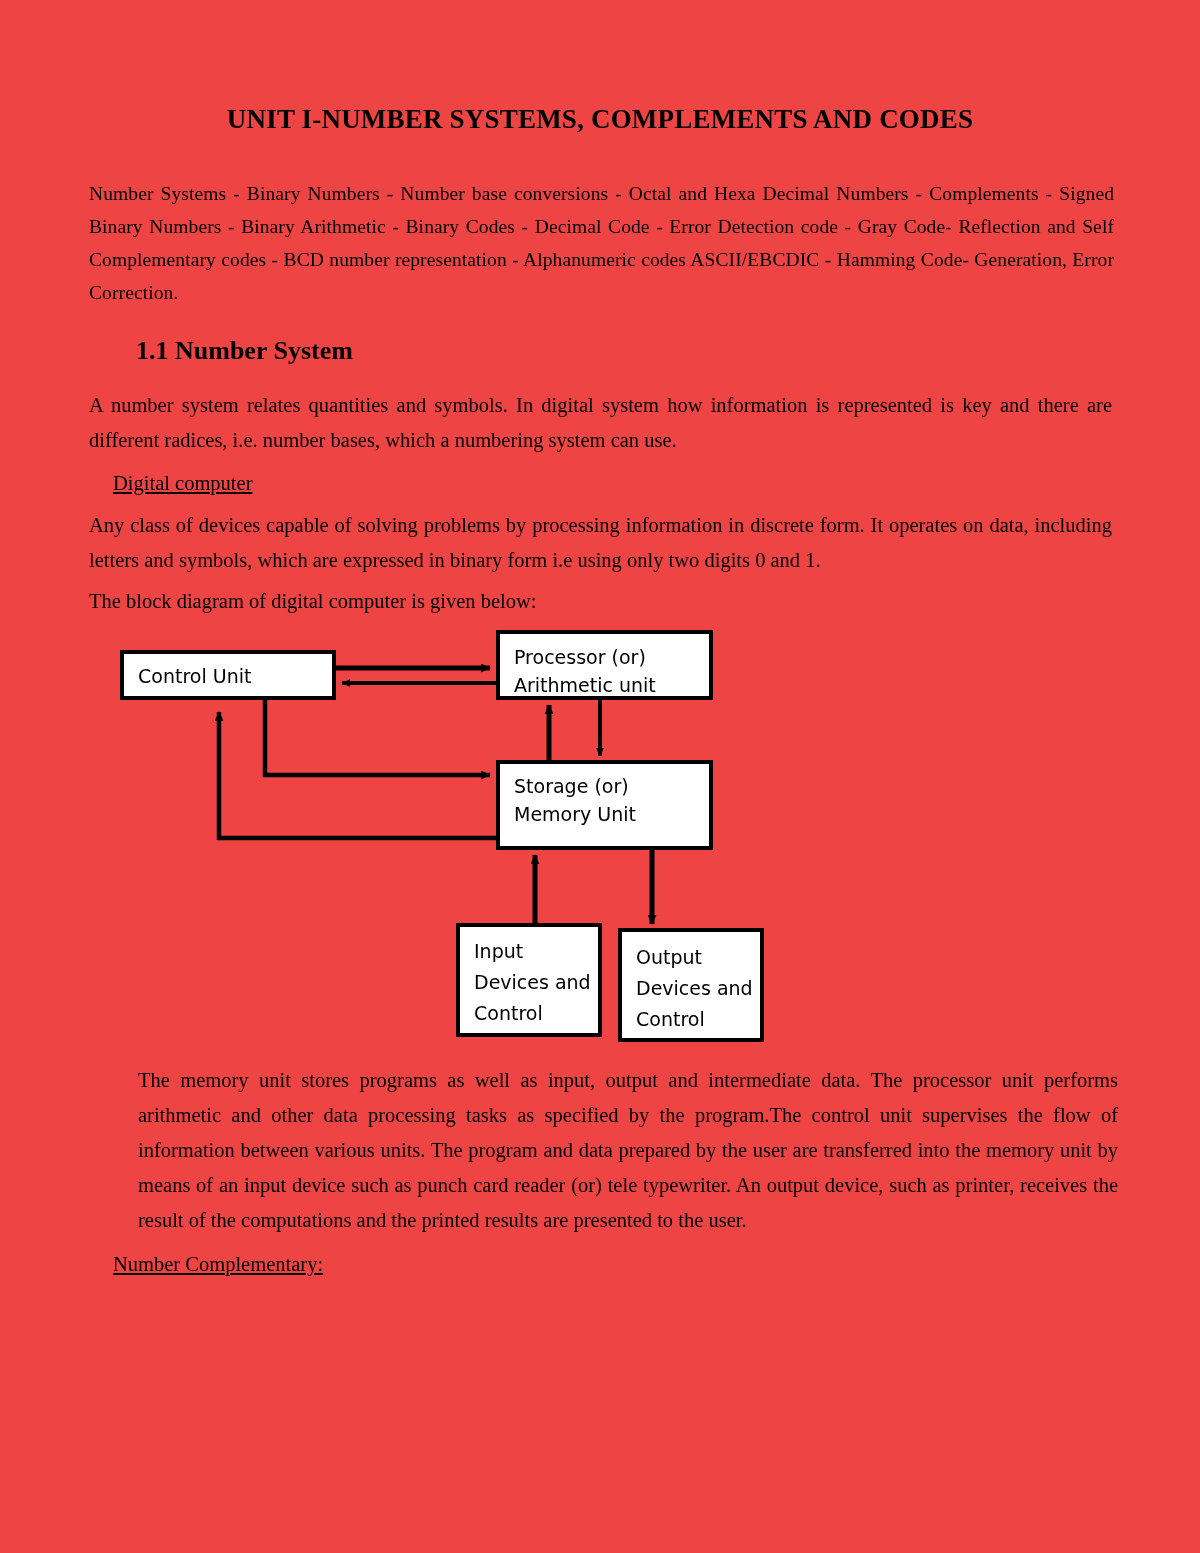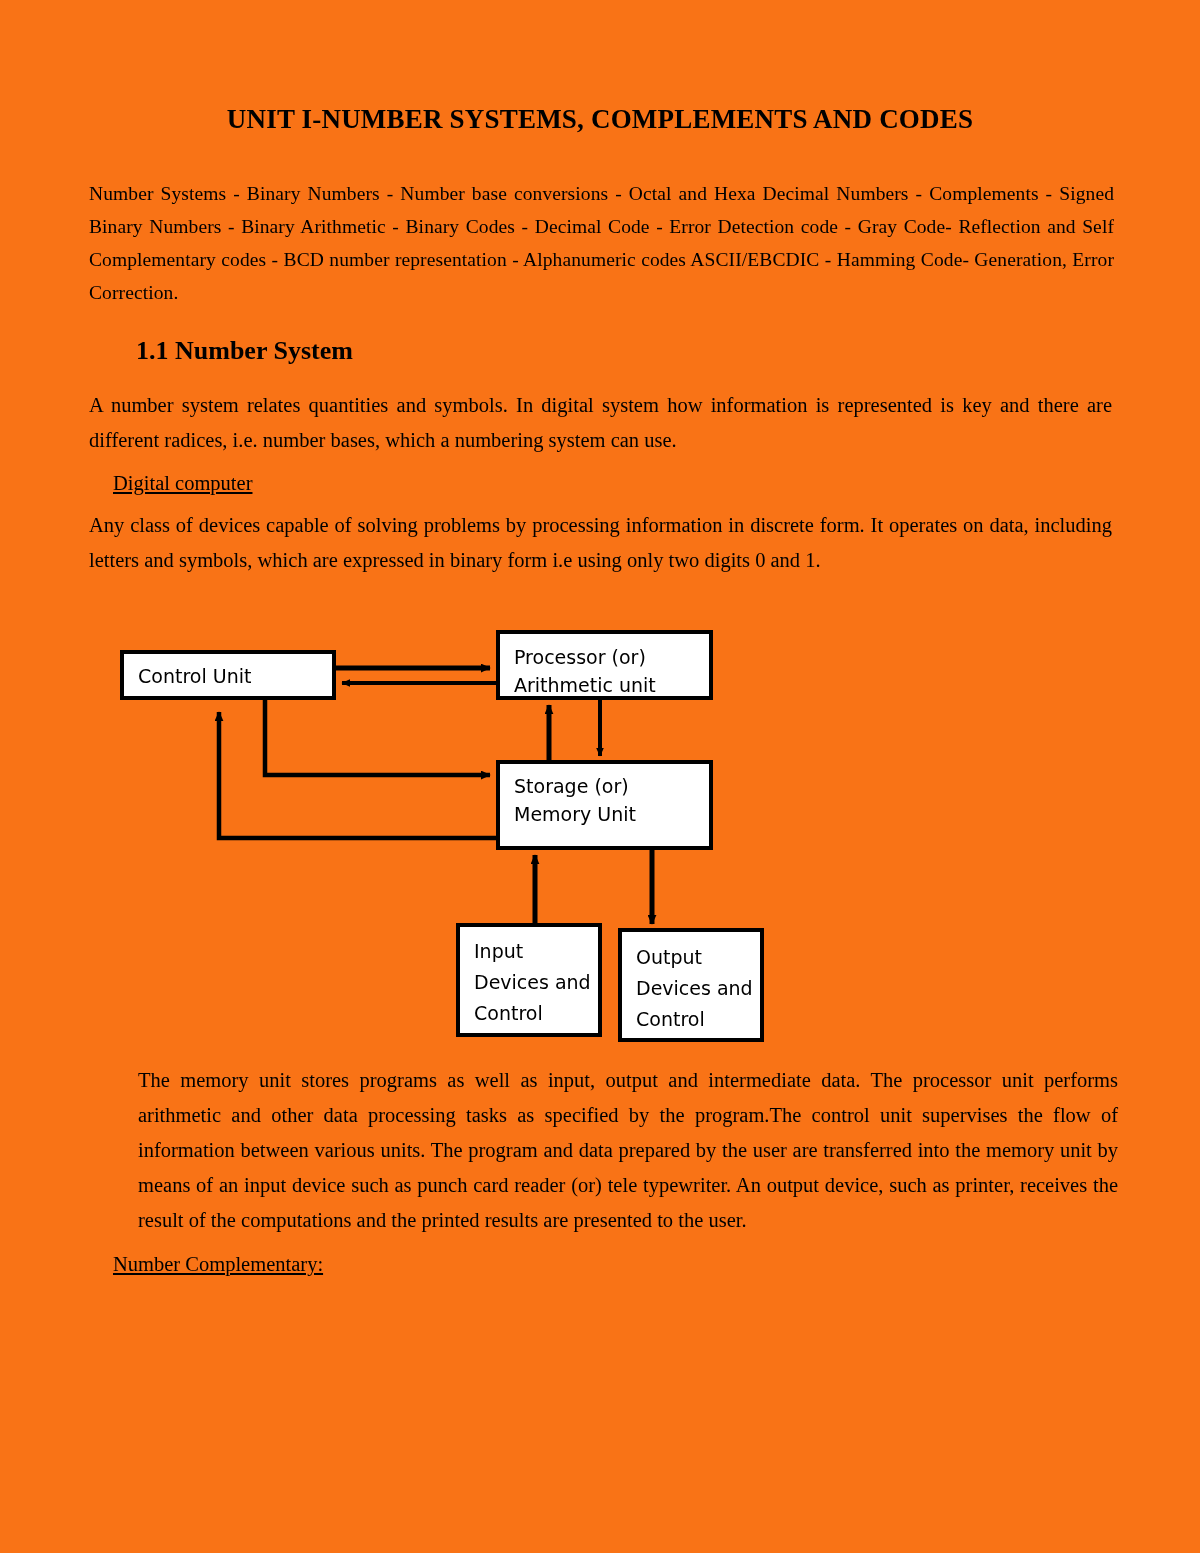--- a/index.html
+++ b/index.html
@@ -10,21 +10,21 @@
   }
   body {
     font-family: "Liberation Serif", "DejaVu Serif", serif;
     color: #000000;
   }
   .page {
     position: relative;
     width: 1200px;
     height: 1553px;
     margin: 0 auto;
-    background: #f97316;
+    background: #ef4444;
     overflow: hidden;
   }
 
   
   .doc-title {
     position: absolute;
     left: 89px;
     top: 84px;
     width: 1022px;
     text-align: center;
@@ -145,20 +145,21 @@
   <div class="abstract">Number Systems - Binary Numbers - Number base conversions - Octal and Hexa Decimal Numbers - Complements - Signed Binary Numbers - Binary Arithmetic - Binary Codes - Decimal Code - Error Detection code - Gray Code- Reflection and Self Complementary codes - BCD number representation - Alphanumeric codes ASCII/EBCDIC - Hamming Code- Generation, Error Correction.</div>
 
   <h2 class="sec-heading">1.1 Number System</h2>
 
   <p class="para-1">A number system relates quantities and symbols. In digital system how information is represented is key and there are different radices, i.e. number bases, which a numbering system can use.</p>
 
   <div class="subhead-digital">Digital computer</div>
 
   <p class="para-2">Any class of devices capable of solving problems by processing information in discrete form. It operates on data, including letters and symbols, which are expressed in binary form i.e using only two digits 0 and 1.</p>
 
+  <p class="para-3">The block diagram of digital computer is given below:</p>
 
   <div class="diagram">
     <svg width="1200" height="1553" viewBox="0 0 1200 1553" xmlns="http://www.w3.org/2000/svg">
       <defs>
         <marker id="arrHead" markerWidth="10" markerHeight="9" refX="9.2" refY="4.5" orient="auto" markerUnits="userSpaceOnUse">
           <path d="M0,0 L10,4.5 L0,9 z" fill="#000000"></path>
         </marker>
         <marker id="arrHeadSm" markerWidth="9" markerHeight="8" refX="8.4" refY="4" orient="auto" markerUnits="userSpaceOnUse">
           <path d="M0,0 L9,4 L0,8 z" fill="#000000"></path>
         </marker>

